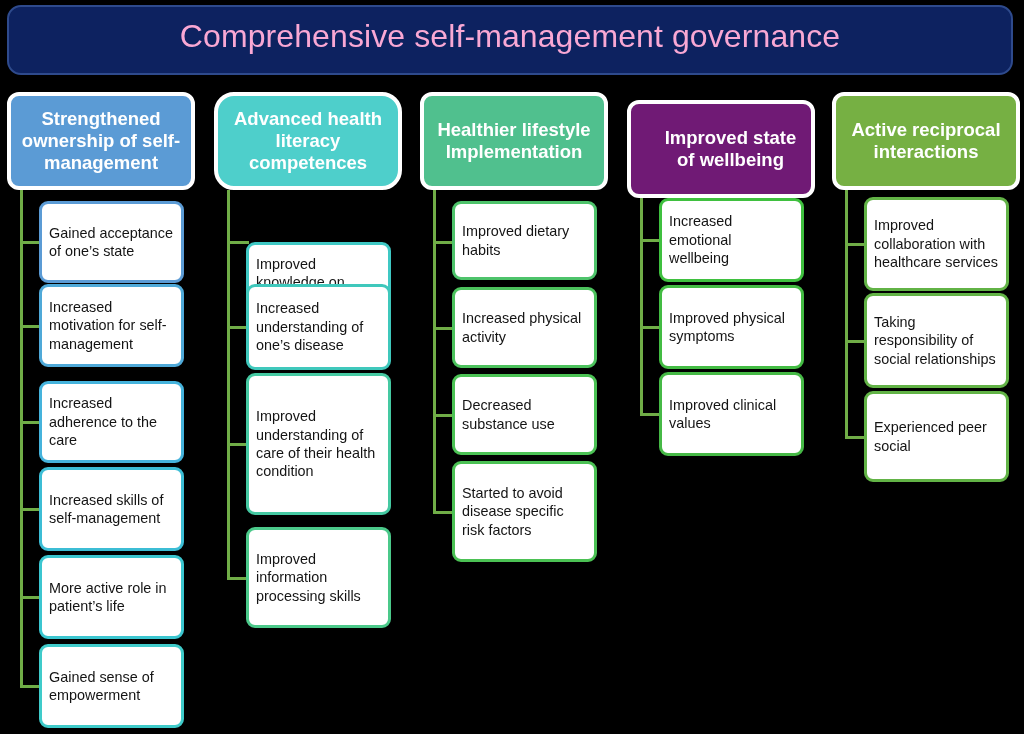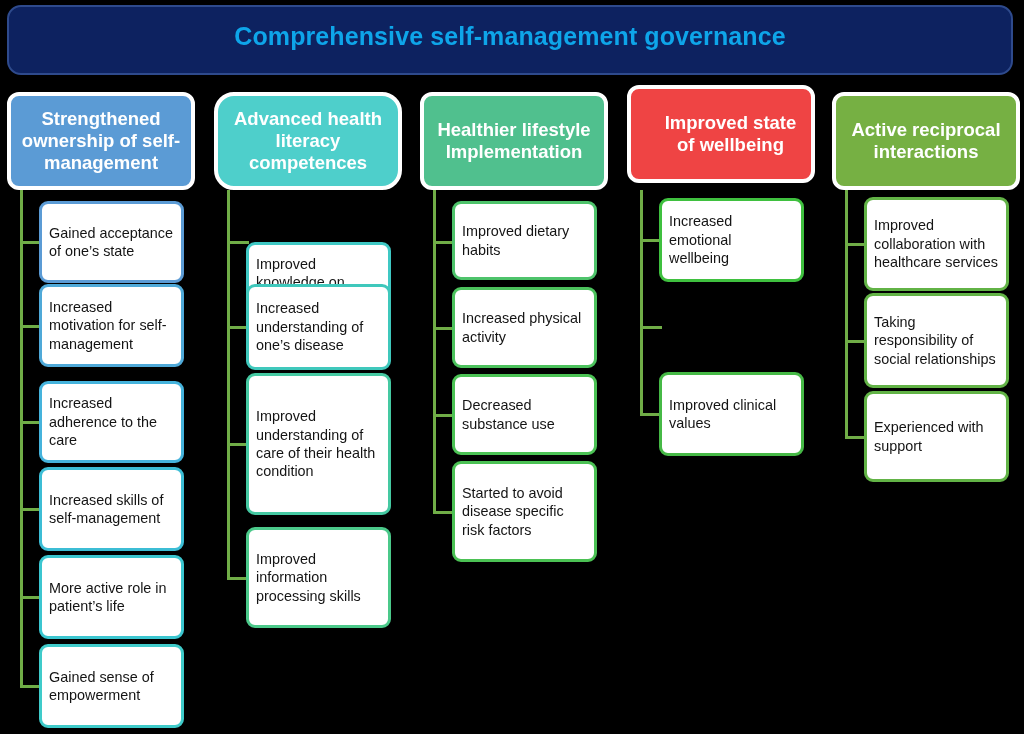--- a/index.html
+++ b/index.html
@@ -25,23 +25,23 @@
     height: 70px;
     background: #0D2260;
     border: 2px solid #2E4A8C;
     border-radius: 14px;
     box-sizing: border-box;
     display: flex;
     align-items: center;
     justify-content: center;
   }
   .banner-title {
-    color: #0ea5e9;
-    font-size: 25px;
-    font-weight: bold;
+    color: #f9a8d4;
+    font-size: 32px;
+    font-weight: normal;
     letter-spacing: 0.1px;
     text-align: center;
     padding-bottom: 8px;
   }
 
   
   .column {
     position: absolute;
     top: 92px;
     width: 188px;
@@ -192,47 +192,50 @@
         <div class="branch" style="background: rgb(112, 173, 71); top: 413.5px;"></div>
         <div class="leaf" style="top: 374px; height: 81px; border-color: rgb(75, 194, 84);">
           <div class="leaf-label">Decreased substance use</div>
         </div>
         <div class="branch" style="background: rgb(112, 173, 71); top: 510.5px;"></div>
         <div class="leaf" style="top: 461px; height: 101px; border-color: rgb(75, 193, 84);">
           <div class="leaf-label">Started to avoid disease specific risk factors</div>
         </div>
       </div>
       <div class="column c3" style="top: 0px; height: 734px;">
-        <div class="col-header" style="background: #ef4444; position: absolute; top: 85px; padding-left: 27px;">
+        <div class="col-header" style="background: #701a75; position: absolute; top: 100px; padding-left: 27px;">
           <div class="col-header-label">Improved state of wellbeing</div>
         </div>
         <div class="trunk" style="background: rgb(112, 173, 71); top: 190px; height: 224px;"></div>
         <div class="branch" style="background: rgb(112, 173, 71); top: 239px;"></div>
         <div class="leaf" style="top: 198px; height: 84px; border-color: rgb(63, 192, 63);">
           <div class="leaf-label">Increased emotional wellbeing</div>
         </div>
         <div class="branch" style="background: rgb(112, 173, 71); top: 326px;"></div>
+        <div class="leaf" style="top: 285px; height: 84px; border-color: rgb(67, 188, 67);">
+          <div class="leaf-label">Improved physical symptoms</div>
+        </div>
         <div class="branch" style="background: rgb(112, 173, 71); top: 413px;"></div>
         <div class="leaf" style="top: 372px; height: 84px; border-color: rgb(70, 185, 70);">
           <div class="leaf-label">Improved clinical values</div>
         </div>
       </div>
       <div class="column c4" style="top: 0px; height: 734px;">
         <div class="col-header" style="background: rgb(118, 176, 67); position: absolute; top: 92px;">
           <div class="col-header-label">Active reciprocal interactions</div>
         </div>
         <div class="trunk" style="background: rgb(112, 173, 71); top: 190px; height: 246.5px;"></div>
         <div class="branch" style="background: rgb(112, 173, 71); top: 243px;"></div>
         <div class="leaf" style="top: 197px; height: 94px; border-color: rgb(98, 179, 70);">
           <div class="leaf-label">Improved collaboration with healthcare services</div>
         </div>
         <div class="branch" style="background: rgb(112, 173, 71); top: 339.5px;"></div>
         <div class="leaf" style="top: 293px; height: 95px; border-color: rgb(98, 179, 70);">
           <div class="leaf-label">Taking responsibility of social relationships</div>
         </div>
         <div class="branch" style="background: rgb(112, 173, 71); top: 435.5px;"></div>
         <div class="leaf" style="top: 391px; height: 91px; border-color: rgb(98, 179, 70);">
-          <div class="leaf-label">Experienced with support</div>
+          <div class="leaf-label">Experienced peer social</div>
         </div>
       </div>
     </div>
 
 </div>
 
 </body></html>

